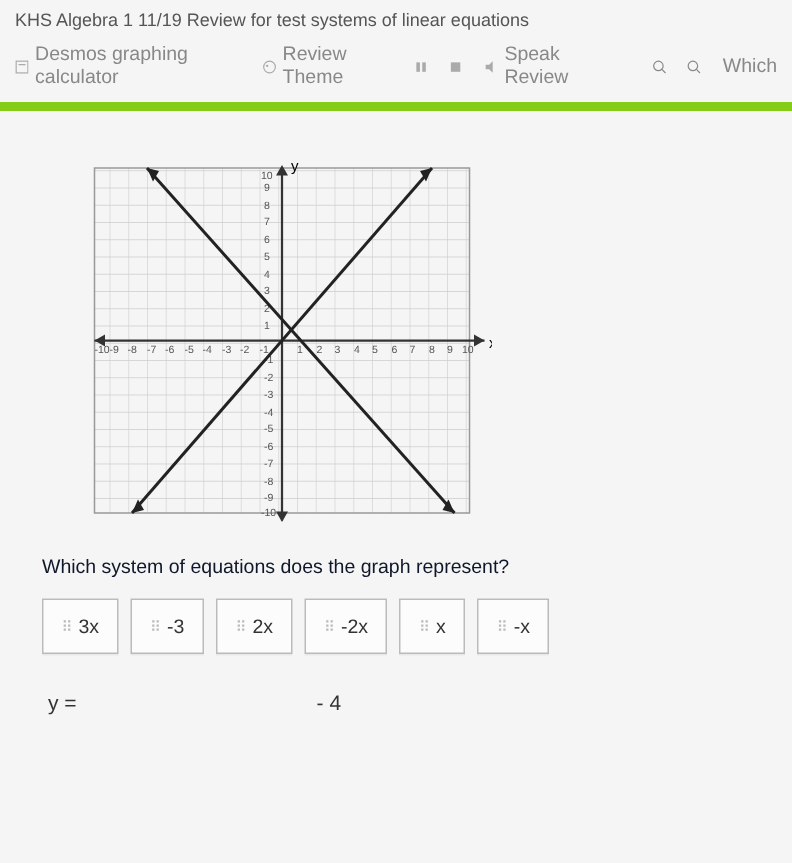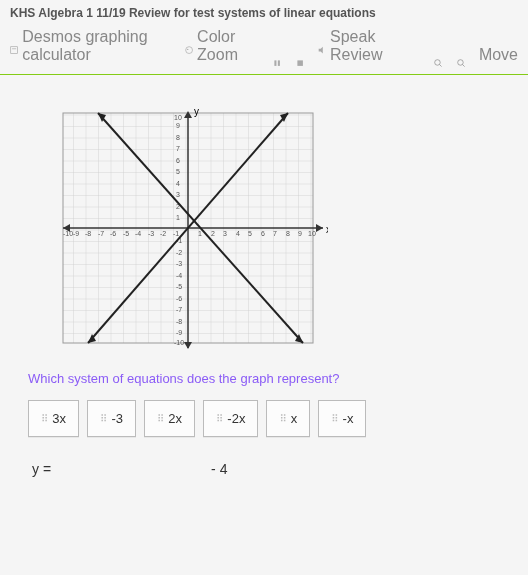--- a/index.html
+++ b/index.html
@@ -1,24 +1,24 @@
 <!DOCTYPE html>
 <html><head>
 <meta charset="utf-8">
 <style>
 body{margin:0;font-family:Arial,sans-serif;background:#f5f5f5;width:528px;height:575px;overflow:hidden;color:#333}
-.top-title{font-size:12px;font-weight:bold;color:#555;padding:6px 10px 4px}
-.toolbar{display:flex;align-items:flex-end;gap:14px;padding:4px 10px 10px;font-size:16px;color:#888;border-bottom:1px solid #84cc16}
+.top-title{font-size:12px;font-weight:normal;color:#555;padding:6px 10px 4px}
+.toolbar{display:flex;align-items:center;gap:14px;padding:4px 10px 10px;font-size:13px;color:#888;border-bottom:6px solid #84cc16}
 .toolbar .item{display:flex;align-items:center;gap:4px}
 .ico{width:11px;height:11px;display:inline-block;vertical-align:middle}
 .spacer{flex:1}
 .content{padding:18px 28px}
 .graph-wrap{position:relative;width:280px;height:250px;margin:10px 0 18px 20px}
 .graph-wrap svg{width:100%;height:100%}
-.qtext{font-size:13px;color:#8b5cf6;margin:10px 0}
+.qtext{font-size:13px;color:#0f172a;margin:10px 0}
 .answer-row{display:flex;gap:8px;margin:14px 0}
 .tile{border:1px solid #bbb;background:#fcfcfc;padding:10px 12px;font-size:13px;display:flex;align-items:center;gap:6px;box-shadow:0 1px 0 rgba(0,0,0,.05)}
 .drag{color:#bbb;font-size:10px;letter-spacing:-2px}
 .eq-row{display:flex;align-items:center;gap:60px;font-size:14px;margin-top:24px;padding-left:4px}
 .blank{display:inline-block;min-width:40px}
 </style>
 </head>
 <body>
 
 <div class="top-title">KHS Algebra 1 11/19 Review for test systems of linear equations</div>
@@ -29,21 +29,21 @@
           <rect x="1" y="1" width="10" height="10" fill="none" stroke="#aaa"></rect>
           <line x1="3" y1="4" x2="9" y2="4" stroke="#aaa"></line>
         </svg></span>
     <span>Desmos graphing calculator</span>
   </div>
   <div class="item">
     <span class="ico"><svg viewBox="0 0 12 12">
           <circle cx="6" cy="6" r="5" fill="none" stroke="#aaa"></circle>
           <circle cx="4" cy="5" r="1" fill="#aaa"></circle>
         </svg></span>
-    <span>Color Zoom</span>
+    <span>Review Theme</span>
   </div>
   <span class="ico"><svg viewBox="0 0 12 12">
         <rect x="2" y="2" width="3" height="8" fill="#aaa"></rect>
         <rect x="7" y="2" width="3" height="8" fill="#aaa"></rect>
       </svg></span>
   <span class="ico"><svg viewBox="0 0 12 12">
         <rect x="2" y="2" width="8" height="8" fill="#aaa"></rect>
       </svg></span>
   <div class="item">
     <span class="ico"><svg viewBox="0 0 12 12">
@@ -53,21 +53,21 @@
   </div>
   <div class="spacer"></div>
   <span class="ico"><svg viewBox="0 0 12 12">
         <circle cx="5" cy="5" r="4" fill="none" stroke="#888"></circle>
         <line x1="8" y1="8" x2="11" y2="11" stroke="#888"></line>
       </svg></span>
   <span class="ico"><svg viewBox="0 0 12 12">
         <circle cx="5" cy="5" r="4" fill="none" stroke="#888"></circle>
         <line x1="8" y1="8" x2="11" y2="11" stroke="#888"></line>
       </svg></span>
-  <span>Move</span>
+  <span>Which</span>
 </div>
 
 <div class="content">
 
 <div class="graph-wrap">
 <svg viewBox="0 0 280 250">
   <defs>
           <pattern id="g" width="12.5" height="11.5" patternUnits="userSpaceOnUse">
             <path d="M12.5 0H0v11.5" fill="none" stroke="#ccc" stroke-width="0.8"></path>
           </pattern>

